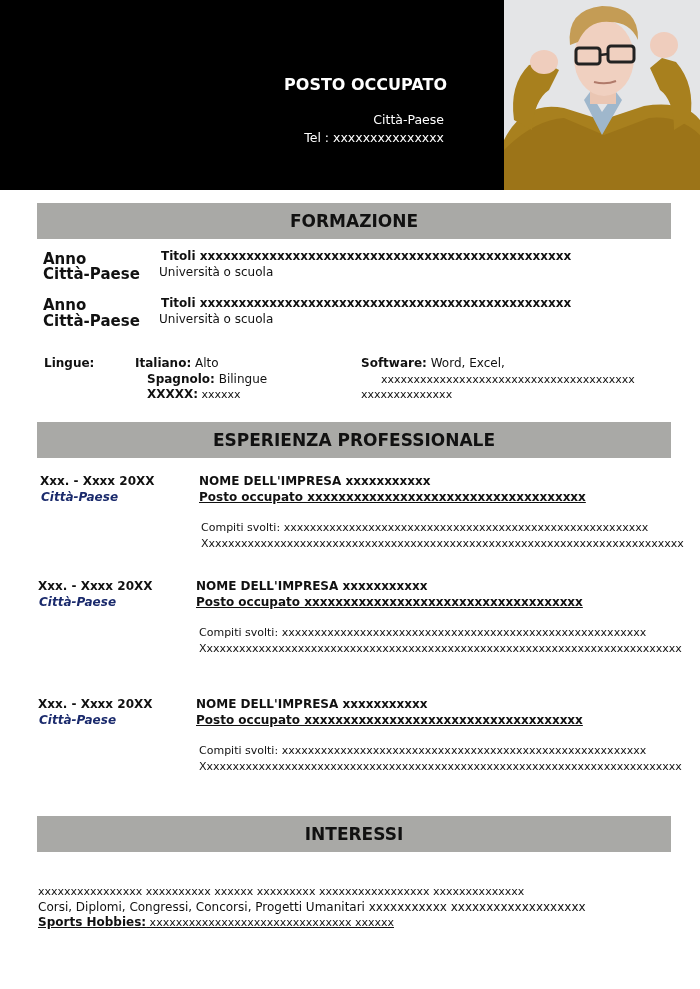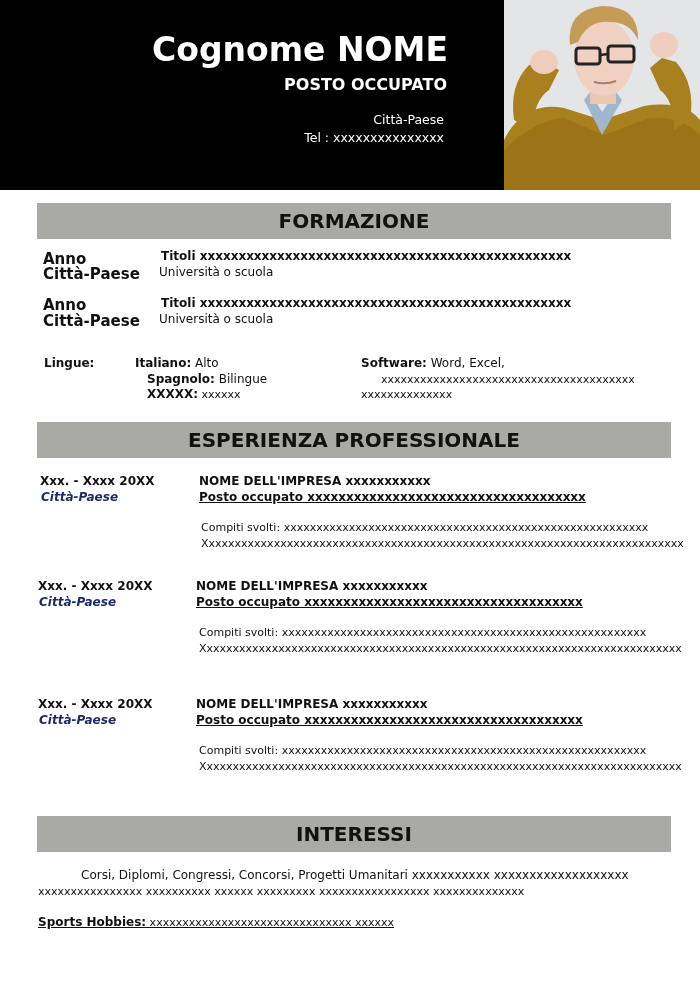--- a/index.html
+++ b/index.html
@@ -10,37 +10,36 @@
     .header { position: absolute; left: 0; top: 0; width: 700px; height: 190px; }
     .header-black { position: absolute; left: 0; top: 0; width: 504px; height: 190px; background: #000; }
     .name { position: absolute; right: 56px; top: 30px; color: #fff; font-weight: bold; font-size: 33px; letter-spacing: 0px; white-space: nowrap; }
     .job-title { position: absolute; right: 57px; top: 75px; color: #fff; font-weight: bold; font-size: 16px; white-space: nowrap; }
     .contact { position: absolute; right: 60px; top: 111px; color: #fff; font-size: 12.5px; text-align: right; line-height: 18px; }
     .contact div { white-space: nowrap; }
 
     .photo { position: absolute; left: 504px; top: 0; width: 196px; height: 190px; overflow: hidden; background: #e6e7e9; }
 
     
-    .section-bar { position: absolute; left: 37px; width: 634px; height: 36px; background: #a9a9a6; text-align: center; font-weight: bold; font-size: 20px; line-height: 36px; color: #111; }
+    .section-bar { position: absolute; left: 37px; width: 634px; height: 36px; background: #a9a9a6; text-align: center; font-weight: bold; font-size: 17px; line-height: 36px; color: #111; }
 
     .abs { position: absolute; white-space: nowrap; }
     .b { font-weight: bold; }
     .small { font-size: 12px; }
     .xs { font-size: 11px; }
     .lbl { font-size: 15px; font-weight: bold; }
 
     .city-blue { color: #1a2a6c; font-style: italic; font-weight: bold; font-size: 12px; }
     .underline { text-decoration: underline; }
   </style>
 </head>
 <body>
 
 <div class="header">
   <div class="header-black">
-    <div class="name">Cognome NOME</div>
     <div class="job-title">POSTO OCCUPATO</div>
     <div class="contact">
       <div>Città-Paese</div>
       <div>Tel : xxxxxxxxxxxxxxx</div>
     </div>
   </div>
   <div class="photo" title="Profile photo: man with glasses in mustard sweater">
     <svg width="196" height="190" viewBox="0 0 196 190">
       <rect width="196" height="190" fill="#e4e5e7"></rect>
 
@@ -127,17 +126,17 @@
   <div class="abs b small" style="left:38px; top:697px;">Xxx. - Xxxx 20XX</div>
   <div class="abs city-blue" style="left:39px; top:713px;">Città-Paese</div>
   <div class="abs b small" style="left:196px; top:697px;">NOME DELL'IMPRESA xxxxxxxxxxx</div>
   <div class="abs b small underline" style="left:196px; top:713px;">Posto occupato xxxxxxxxxxxxxxxxxxxxxxxxxxxxxxxxxxxx</div>
   <div class="abs xs" style="left:199px; top:744px;">Compiti svolti: xxxxxxxxxxxxxxxxxxxxxxxxxxxxxxxxxxxxxxxxxxxxxxxxxxxxxxxx</div>
   <div class="abs xs" style="left:199px; top:760px;">Xxxxxxxxxxxxxxxxxxxxxxxxxxxxxxxxxxxxxxxxxxxxxxxxxxxxxxxxxxxxxxxxxxxxxxxxxx</div>
 </div>
 
 <div class="section-bar" style="top:816px;">INTERESSI</div>
 
-<div class="abs small" style="left:38px; top:868px;margin-left:43px;">Corsi, Diplomi, Congressi, Concorsi, Progetti Umanitari xxxxxxxxxxx xxxxxxxxxxxxxxxxxxx</div>
+<div class="abs small" style="left:38px; top:900px;">Corsi, Diplomi, Congressi, Concorsi, Progetti Umanitari xxxxxxxxxxx xxxxxxxxxxxxxxxxxxx</div>
 <div class="abs xs" style="left:38px; top:885px;">xxxxxxxxxxxxxxxx xxxxxxxxxx xxxxxx xxxxxxxxx xxxxxxxxxxxxxxxxx xxxxxxxxxxxxxx</div>
 <div class="abs small" style="left:38px; top:915px;text-decoration:underline;">
   <span class="b">Sports Hobbies:</span><span class="xs"> xxxxxxxxxxxxxxxxxxxxxxxxxxxxxxx xxxxxx</span>
 </div>
 
 </body></html>

